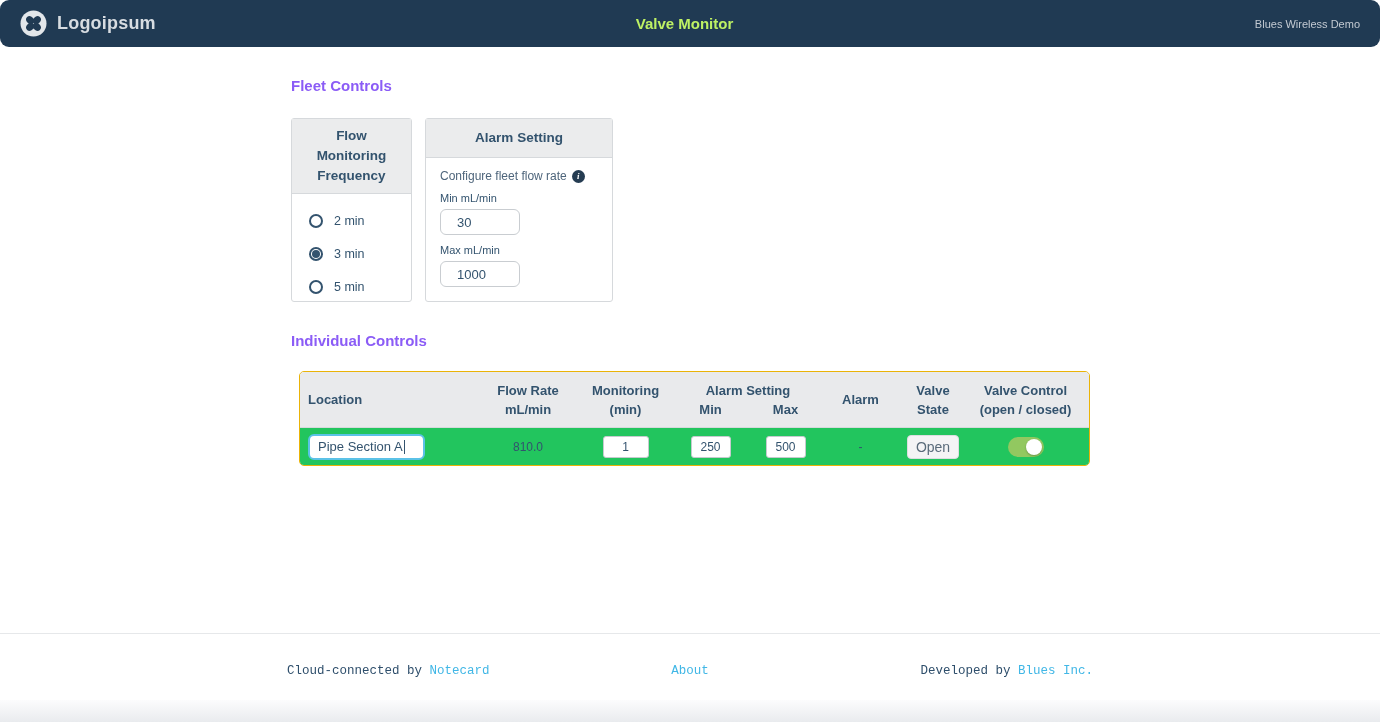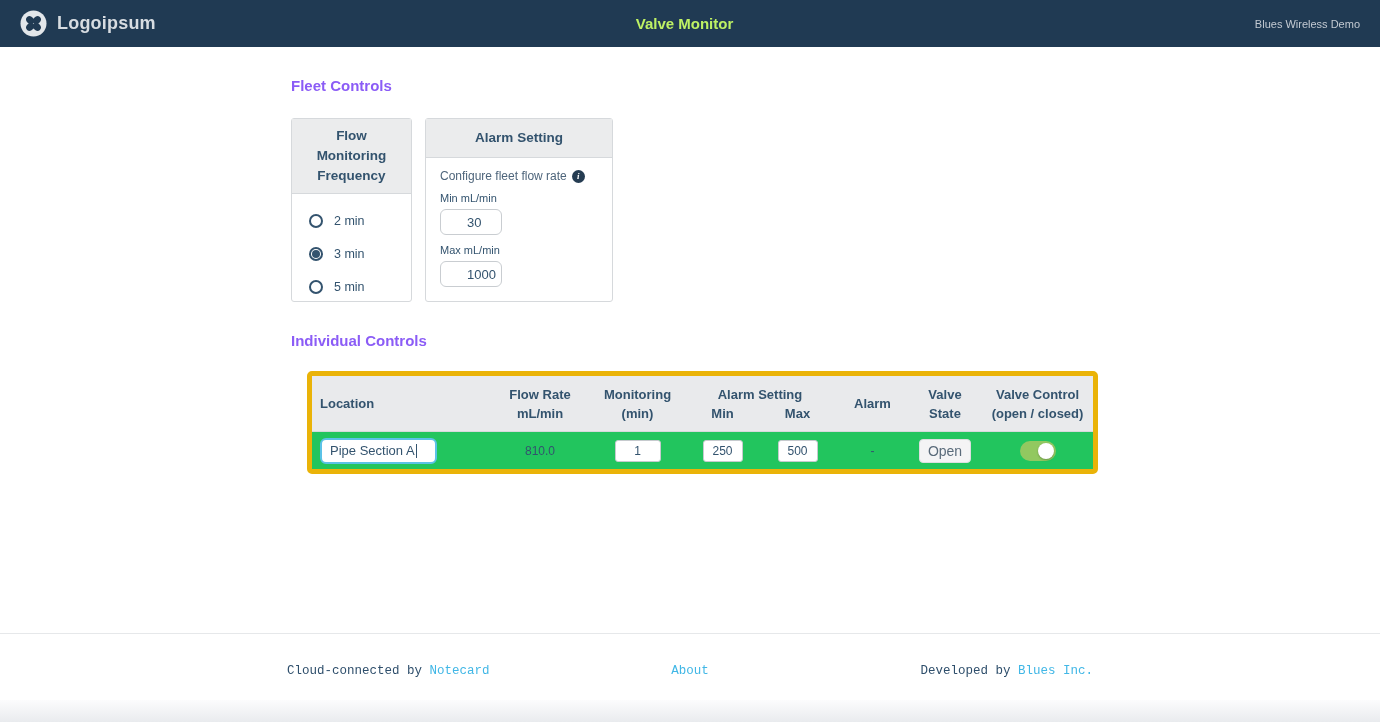--- a/index.html
+++ b/index.html
@@ -2,21 +2,21 @@
 <html><head>
 <meta charset="utf-8">
 <style>
   * { margin:0; padding:0; box-sizing:border-box; }
   html,body { width:1380px; height:722px; overflow:hidden; background:#ffffff;
     font-family:"Liberation Sans", sans-serif; }
   body { display:flex; flex-direction:column; }
 
   
   .navbar { height:47px; background:#203A53; display:flex; align-items:center;
-    position:relative; flex:0 0 auto; padding:0 20px; }
+    position:relative; flex:0 0 auto; padding:0 20px;border-radius:9px; }
   .brand { display:flex; align-items:center; gap:10px; }
   .logo-svg { display:block; }
   .brand-text { color:#D7DCE1; font-size:18px; font-weight:bold; letter-spacing:.2px; }
   .nav-title { position:absolute; left:0; right:11px; text-align:center; color:#bef264;
     font-size:15px; font-weight:bold; pointer-events:none; }
   .nav-right { margin-left:auto; color:#C3CAD2; font-size:11px; }
 
   
   .container { width:814px; margin:0 auto; }
   .section-heading { color:#8b5cf6; font-size:15px; font-weight:bold; }
@@ -40,25 +40,25 @@
   .radio-row.selected .radio-circle::after { content:""; position:absolute; left:50%; top:50%;
     width:8px; height:8px; margin:-4px 0 0 -4px; border-radius:50%; background:#33536E; }
   .radio-label { color:#33536E; font-size:12.5px; }
 
   .alarm-body { padding:11px 14px 0 14px; }
   .alarm-desc { color:#4E657B; font-size:12px; display:flex; align-items:center; gap:5px; }
   .info-icon { width:13px; height:13px; border-radius:50%; background:#253C52; color:#ffffff;
     font-size:9px; font-weight:bold; display:inline-flex; align-items:center; justify-content:center;
     font-family:"Liberation Serif", serif; font-style:italic; }
   .field-label { color:#33536E; font-size:11px; margin-top:9px; }
-  .fleet-input { margin-top:5px; width:62px; height:26px; border:1px solid #C9CDD1; border-radius:6px;
-    padding-left:26px; font-size:13px; color:#33536E; font-family:"Liberation Sans", sans-serif; outline:none; }
-
-  
-  .table-wrap { width:791px; margin-top:22px; margin-left:24px; border:5px solid #eab308;
+  .fleet-input { margin-top:5px; width:80px; height:26px; border:1px solid #C9CDD1; border-radius:6px;
+    padding-left:16px; font-size:13px; color:#33536E; font-family:"Liberation Sans", sans-serif; outline:none; }
+
+  
+  .table-wrap { width:791px; margin-top:22px; margin-left:16px; border:1px solid #eab308;
     border-radius:5px; overflow:hidden; }
   .t-grid { display:grid; grid-template-columns:170px 100px 95px 150px 75px 70px 115px;
     align-items:center; padding:0 8px; }
   .t-head { background:#E9EAEC; border-bottom:1px solid #D6D9DC; min-height:56px;
     color:#33536E; font-size:13px; font-weight:bold; }
   .t-head .cell { text-align:center; line-height:19px; }
   .t-head .cell-location { text-align:left; padding-left:0px; }
   .alarm-group .group-title { text-align:center; line-height:19px; }
   .alarm-subrow { display:flex; }
   .alarm-subrow span { flex:1; text-align:center; line-height:19px; }

